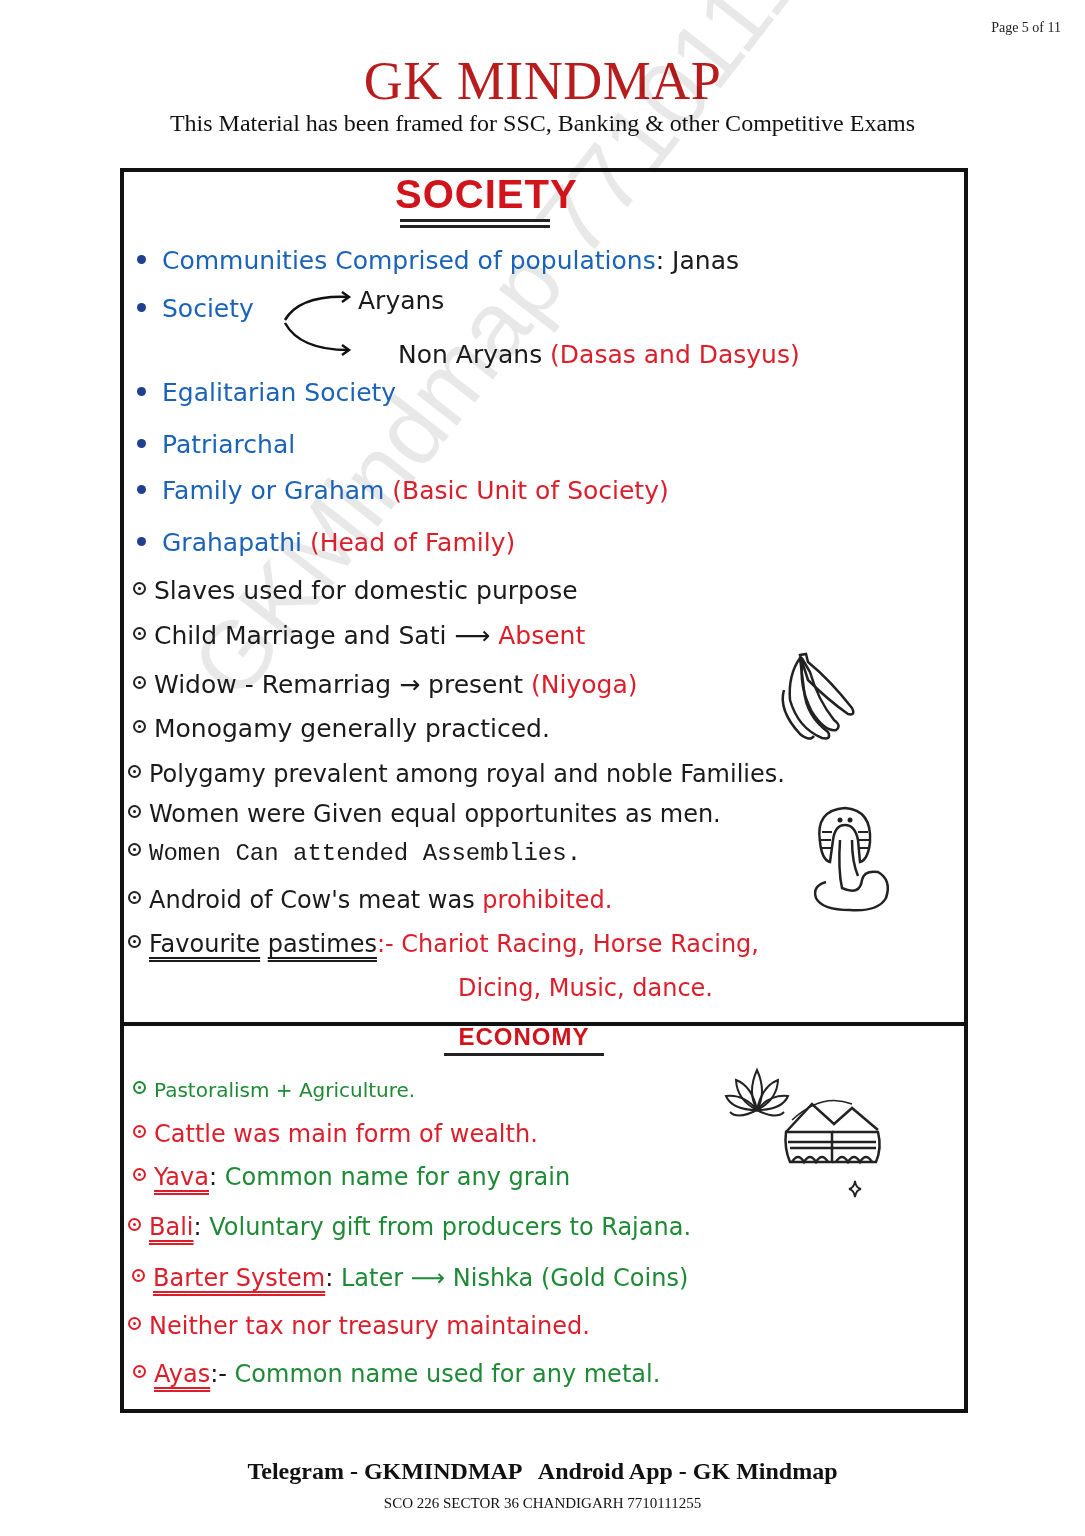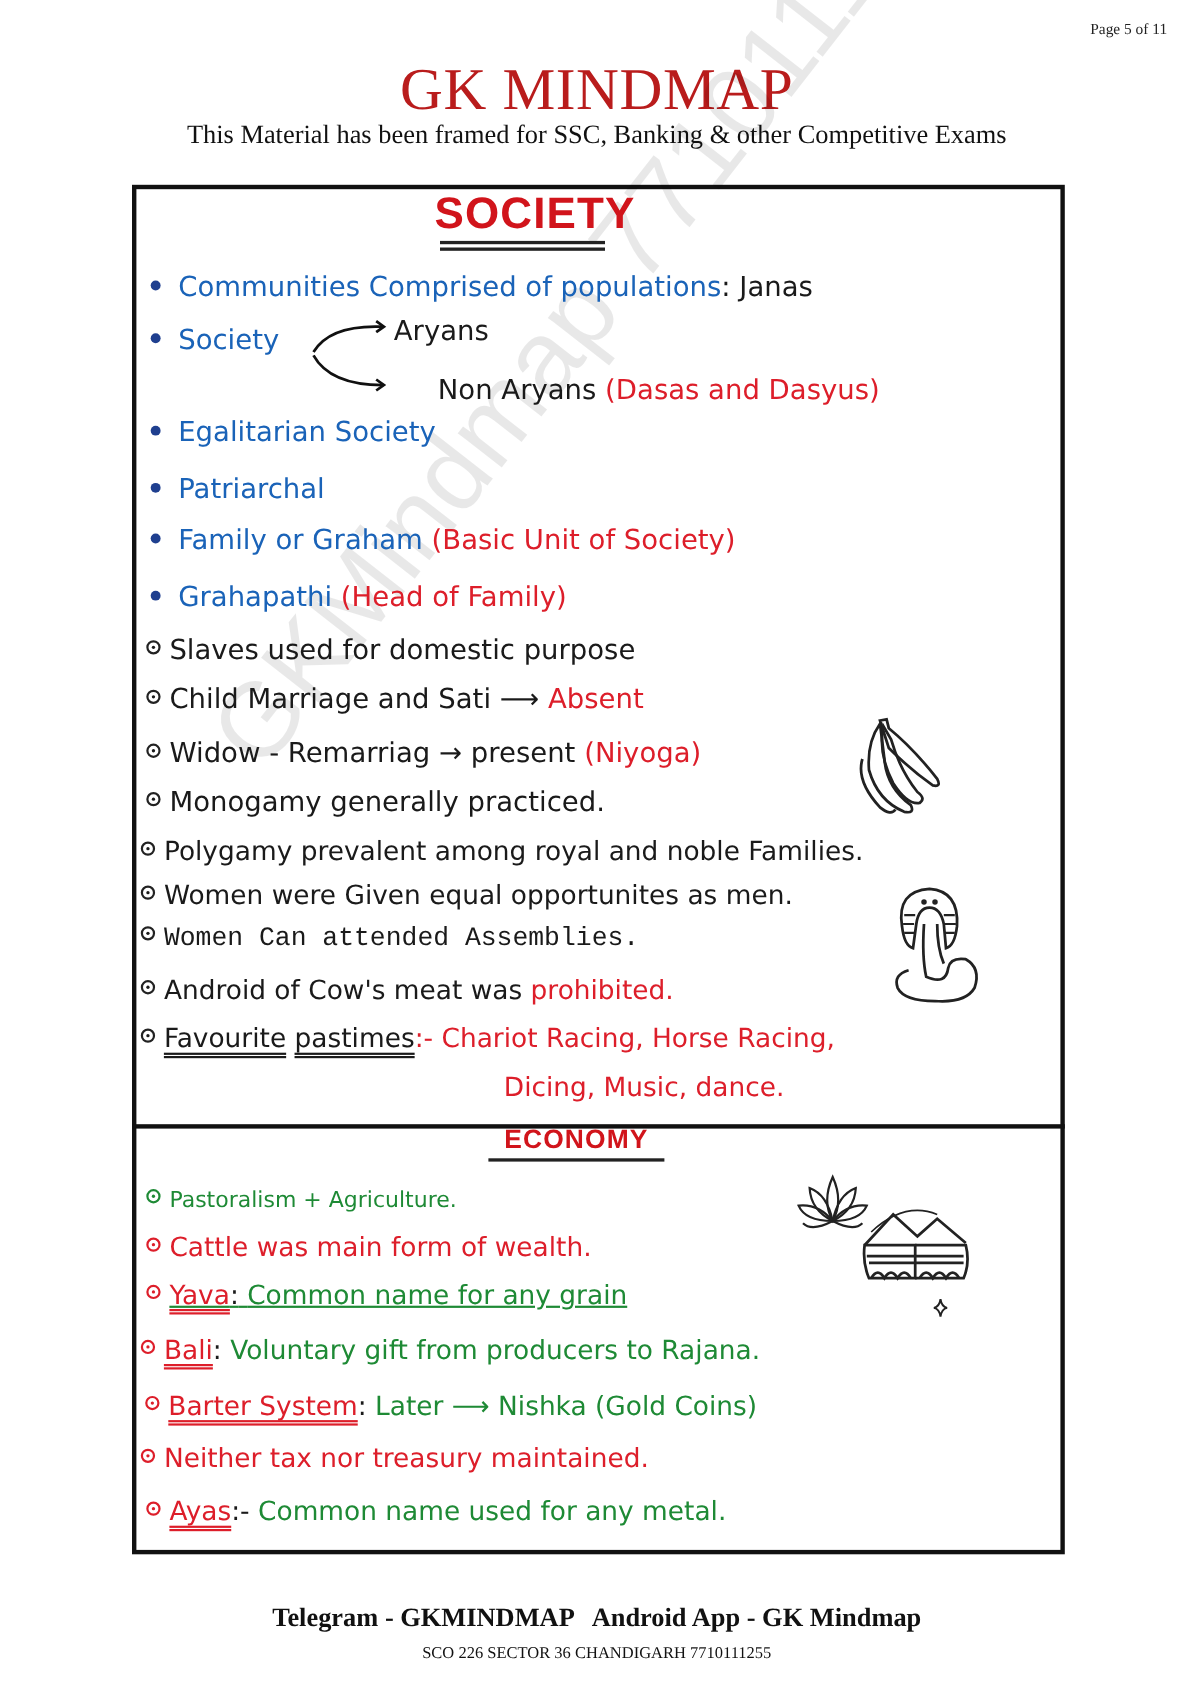--- a/index.html
+++ b/index.html
@@ -141,21 +141,21 @@
   <span>ECONOMY</span>
   <span class="u1" style="width:160px;"></span>
 </div>
 
 <div class="line green" style="left:133px; top:1080px; font-size:20px;">
   <span class="bullet-ring" style="border-color:#1e8a35; color:#1e8a35;"></span><span>Pastoralism + Agriculture.</span>
 </div>
 <div class="line red" style="left:133px; top:1122px; font-size:24px;">
   <span class="bullet-ring" style="border-color:#dd1e2a; color:#dd1e2a;"></span><span>Cattle was main form of wealth.</span>
 </div>
-<div class="line green" style="left:133px; top:1165px; font-size:24px;text-decoration:underline;">
+<div class="line green" style="left:133px; top:1165px; font-size:24px;">
   <span class="bullet-ring" style="border-color:#dd1e2a; color:#dd1e2a;"></span><span class="red ul2">Yava</span><span class="black">:</span> <span>Common name for any grain</span>
 </div>
 <div class="line green" style="left:128px; top:1215px; font-size:24px;">
   <span class="bullet-ring" style="border-color:#dd1e2a; color:#dd1e2a;"></span><span class="red ul2">Bali</span><span class="black">:</span> <span>Voluntary gift from producers to Rajana.</span>
 </div>
 <div class="line green" style="left:132px; top:1266px; font-size:24px;">
   <span class="bullet-ring" style="border-color:#dd1e2a; color:#dd1e2a;"></span><span class="red ul2">Barter System</span><span class="black">:</span> <span>Later</span> <span>⟶</span> <span>Nishka (Gold Coins)</span>
 </div>
 <div class="line red" style="left:128px; top:1314px; font-size:24px;">
   <span class="bullet-ring" style="border-color:#dd1e2a; color:#dd1e2a;"></span><span>Neither tax nor treasury maintained.</span>

